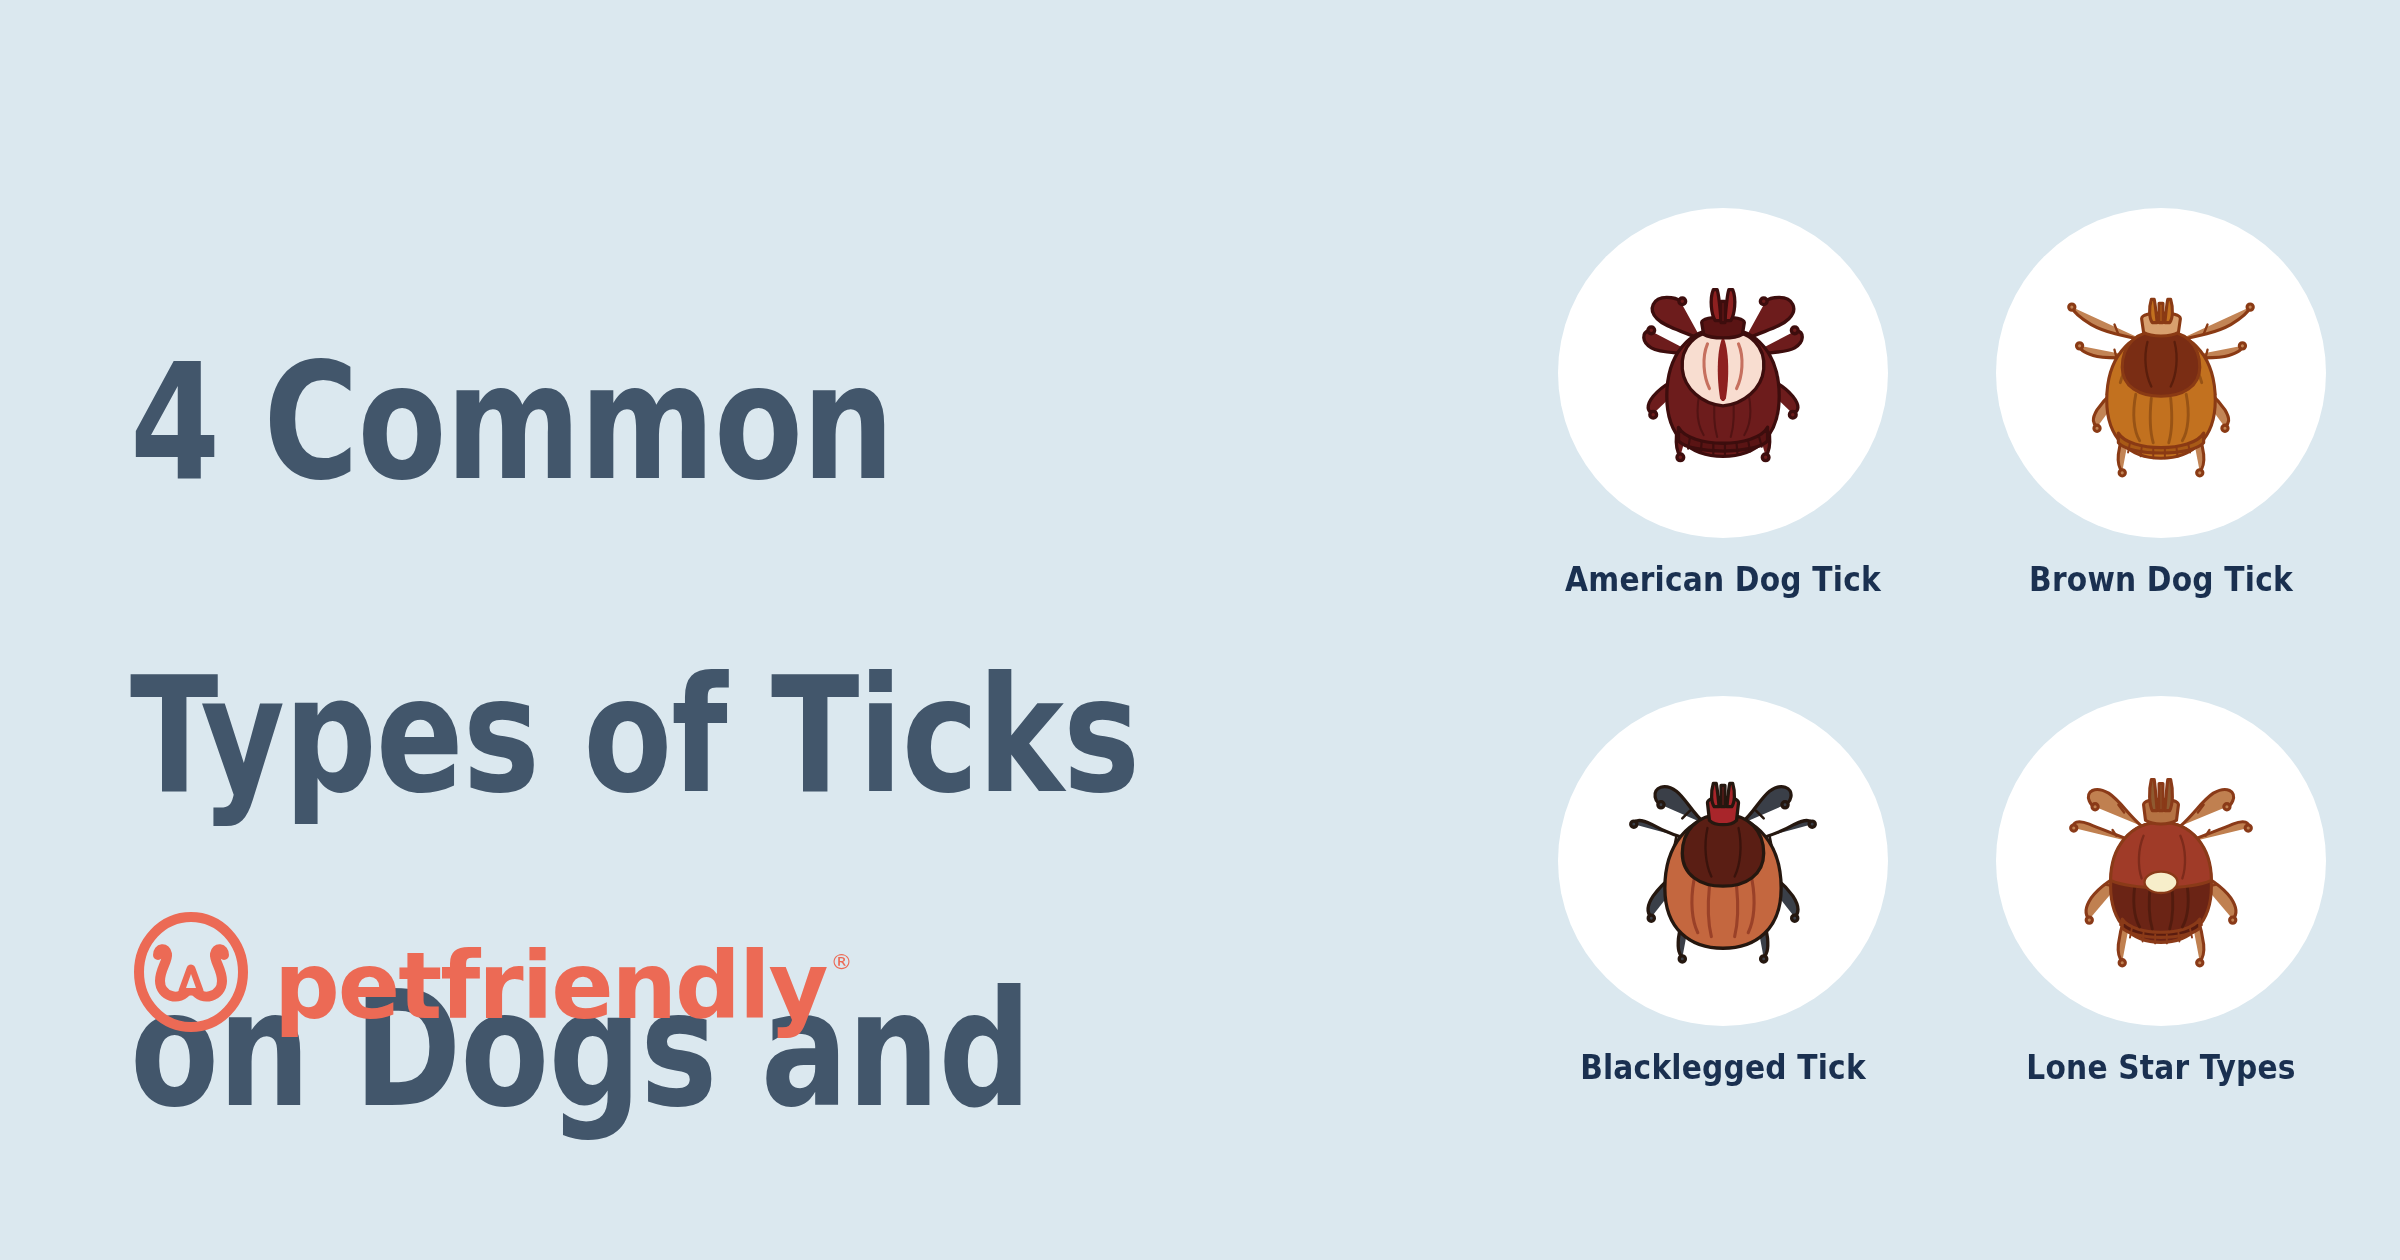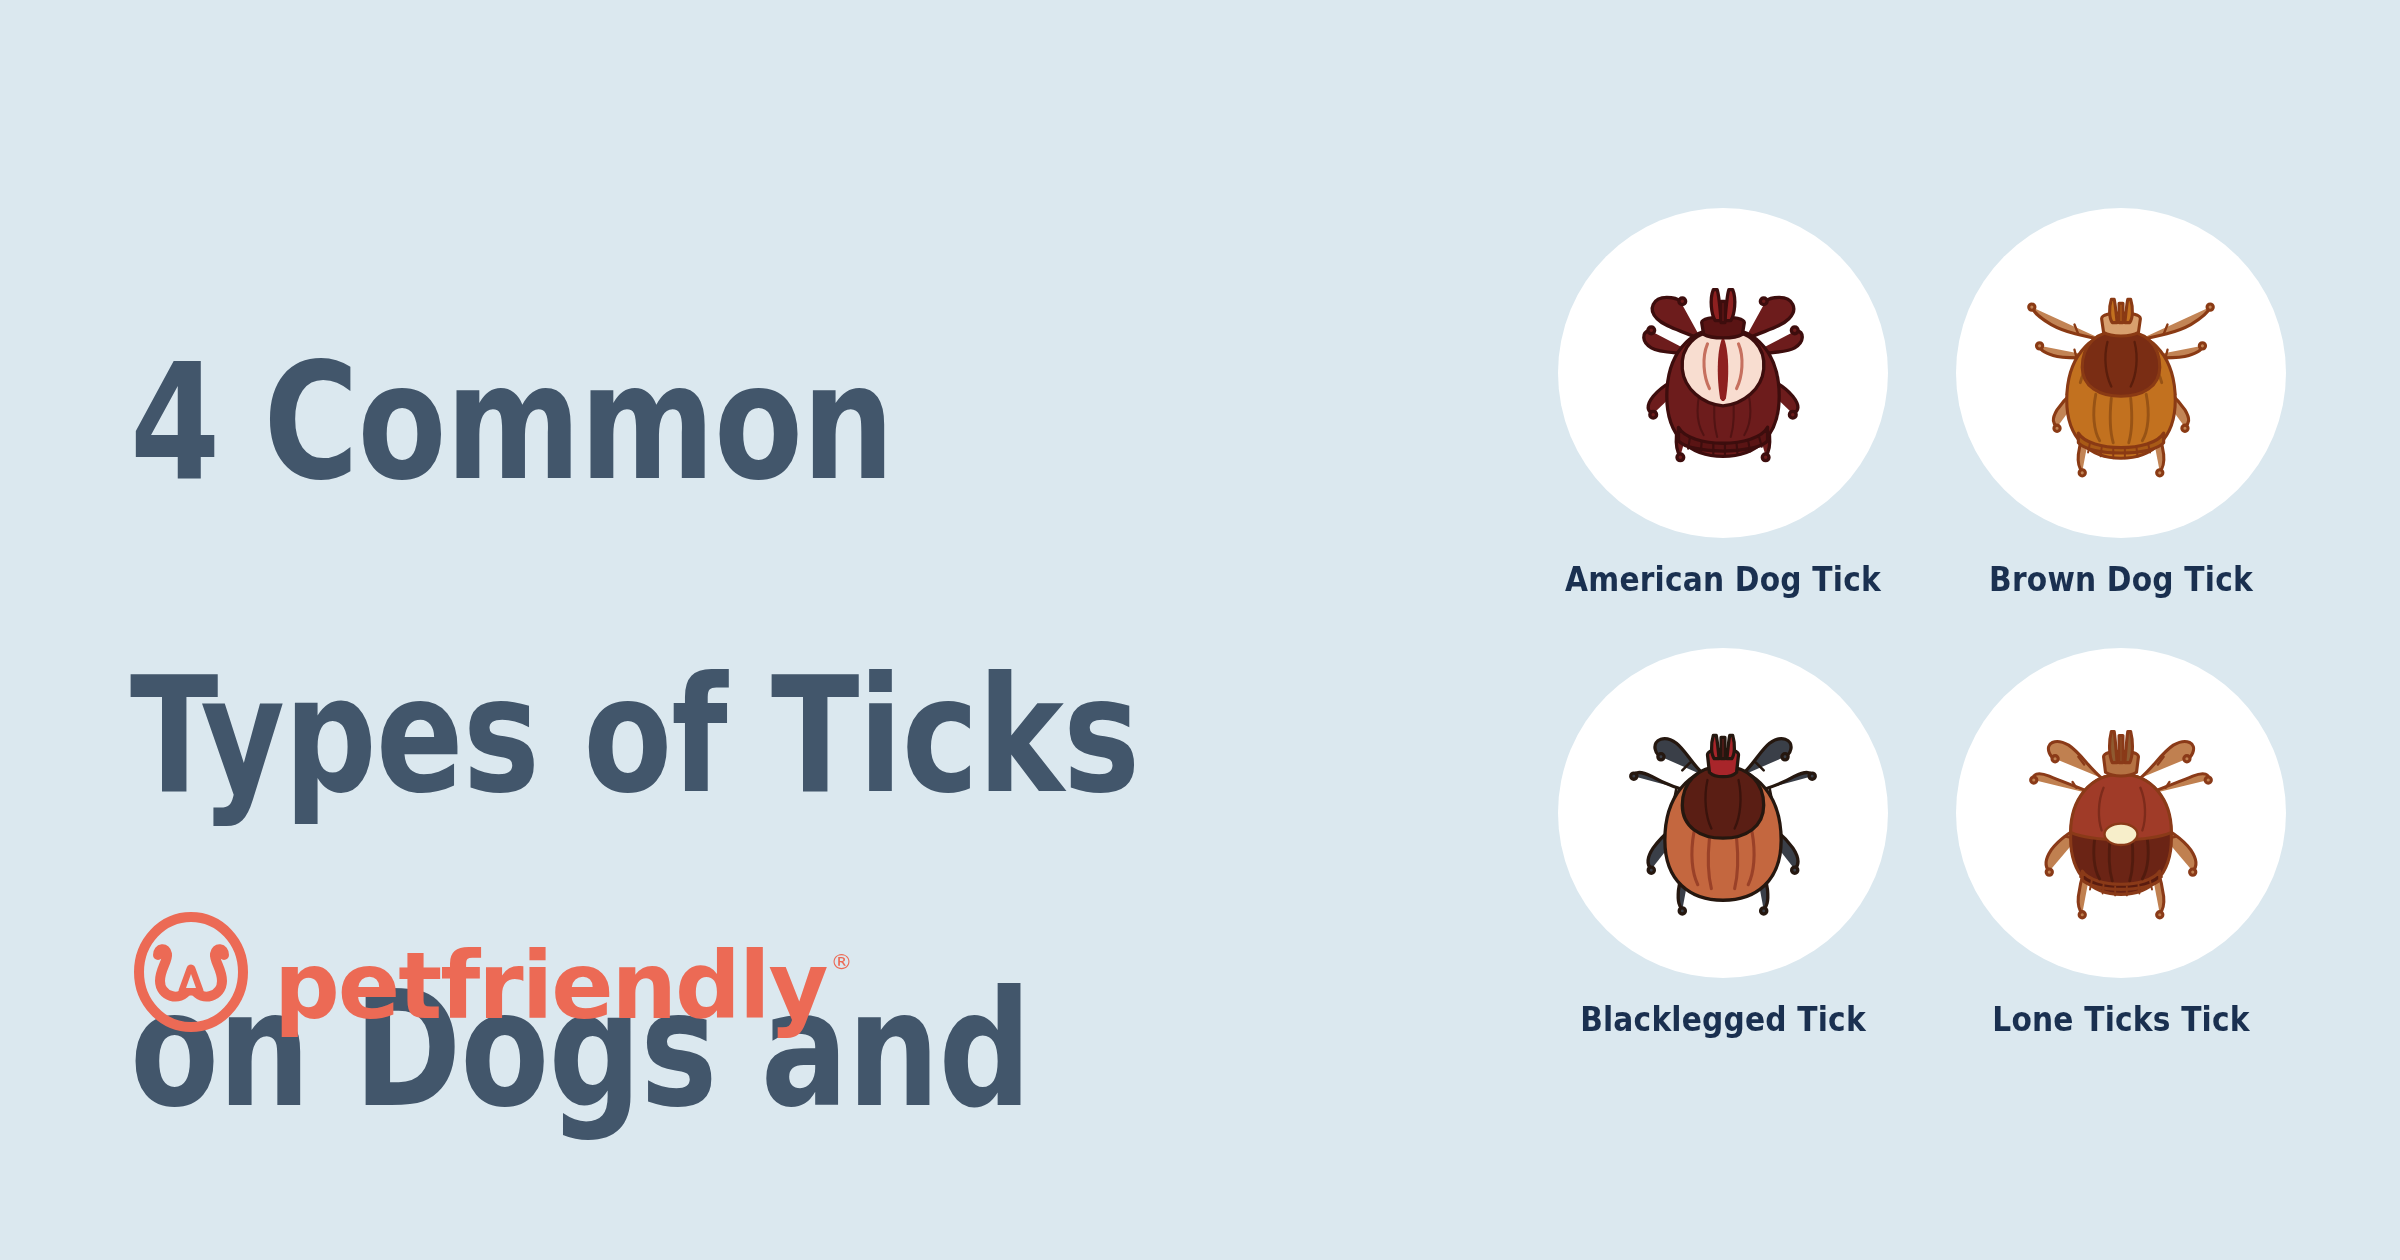--- a/index.html
+++ b/index.html
@@ -57,21 +57,21 @@
     margin-left:4px;
     margin-top:10px;
   }
 
   
   .tick-grid{
     position:absolute;left:1528px;top:200px;
     display:grid;
     grid-template-columns:390px 390px;
     grid-template-rows:440px 440px;
-    column-gap:8px;row-gap:0px;
+    column-gap:8px;row-gap:0px;gap:48px;
   }
   .tick-cell{
     width:390px;height:440px;
     display:flex;flex-direction:column;align-items:center;
   }
   .tick-circle{
     width:330px;height:330px;border-radius:50%;
     background:#ffffff;
     display:flex;align-items:center;justify-content:center;
     flex:0 0 auto;
@@ -397,17 +397,17 @@
 
             <ellipse cx="130" cy="152" rx="17" ry="11" fill="#f7eeca" stroke="#8a3a18" stroke-width="2.4"></ellipse>
 
             <path d="M112 72 C 112 64, 148 64, 148 72 L146 88 C 138 93, 122 93, 114 88 Z" fill="#b57243"></path>
             <path d="M120 46 C 117 58, 118 72, 121 78 L126 78 C 125 66, 124 52, 123 46 Z" fill="#8f5a30"></path>
             <path d="M140 46 C 143 58, 142 72, 139 78 L134 78 C 135 66, 136 52, 137 46 Z" fill="#8f5a30"></path>
             <path d="M128 50 L132 50 L132 78 L128 78 Z" fill="#8f5a30"></path>
           </g>
         </svg>
       </div>
-      <div class="tick-label">Lone Ticks Tick</div>
+      <div class="tick-label">Lone Star Types</div>
     </div>
 
   </div>
 </div>
 
 </body></html>

